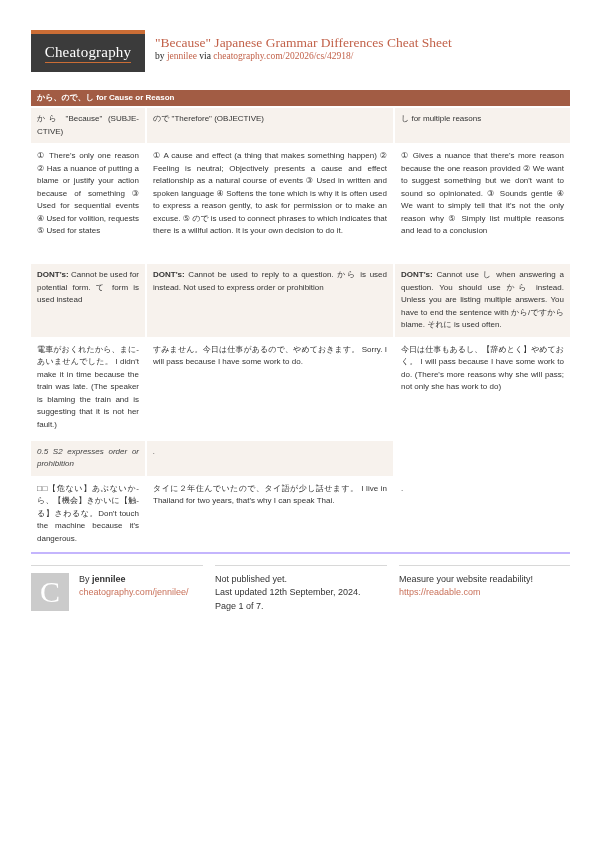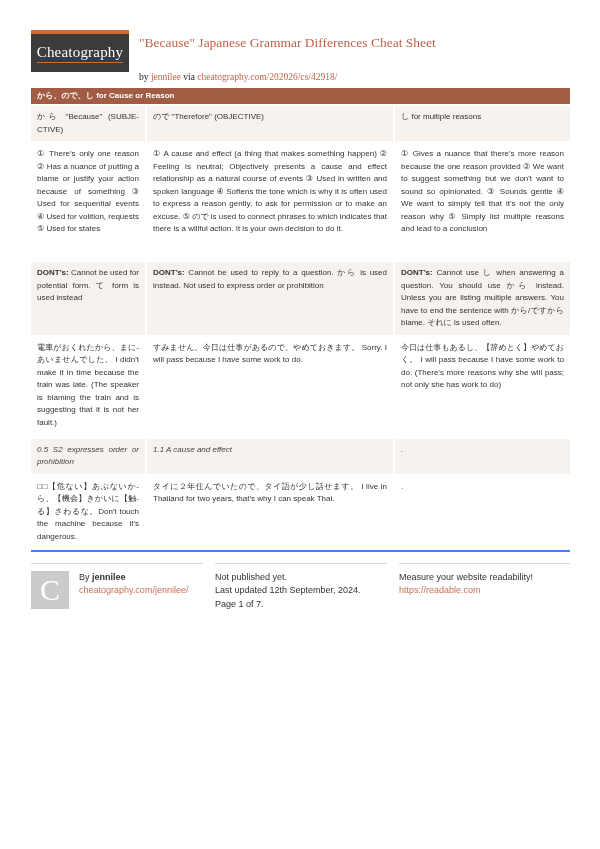--- a/index.html
+++ b/index.html
@@ -7,42 +7,42 @@
   body { font-family: "Liberation Sans", sans-serif; }
   .page {
     width: 600px; height: 849px; background: #ffffff;
     margin: 0 auto; position: relative; overflow: hidden;
   }
   .content { padding: 30px 30px 0 31px; }
 
   
   .header { display: flex; gap: 10px; align-items: flex-start; }
   .logo {
-    width: 98px; height: 42px; background: #3b3b3b;
+    width: 114px; height: 42px; background: #3b3b3b;
     border-top: 4px solid #cb6d35;
     display: flex; align-items: center; justify-content: center;
     flex: 0 0 auto; cursor: pointer;
   }
   .logo-text {
     font-family: "Liberation Serif", serif; color: #ffffff; font-size: 15px;
     border-bottom: 1px solid #cb6d35; padding-bottom: 1px; letter-spacing: .2px;
   }
   .title-block { padding-top: 5px; }
   .sheet-title {
     font-family: "Liberation Serif", serif; font-weight: normal;
     font-size: 13.5px; color: #c2624a; line-height: 16px;
   }
   .byline {
     font-family: "Liberation Serif", serif; font-size: 9.5px; color: #222222;
-    margin-top: 21px;
+    margin-top: 0;
   }
   .byline a { color: #c2624a; text-decoration: none; cursor: pointer; }
 
   
-  .sheet-table { margin-top: 6px; border-bottom: 2px solid #3b82f6; }
+  .sheet-table { margin-top: 18px; border-bottom: 2px solid #c4b5fd; }
   .table-title {
     background: #a25c44; color: #ffffff; font-size: 8px; font-weight: bold;
     padding: 4px 6px; line-height: 8px;
   }
   .trow {
     display: grid; grid-template-columns: 114px 246px 1fr;
     gap: 2px; background: #ffffff; margin-top: 2px;
   }
   .cell {
     padding: 5px 6px; font-size: 8px; line-height: 12.5px; color: #333333;
@@ -128,21 +128,20 @@
       </div>
 
       <div class="trow white row-2">
         <div class="cell">電車がおくれたから、まに-あいませんでした。 I didn't make it in time because the train was late. (The speaker is blaming the train and is suggesting that it is not her fault.)</div>
         <div class="cell">すみません。今日は仕事があるので、やめておきます。 Sorry. I will pass because I have some work to do.</div>
         <div class="cell">今日は仕事もあるし、【辞めとく】やめておく。 I will pass because I have some work to do. (There's more reasons why she will pass; not only she has work to do)</div>
       </div>
 
       <div class="trow shaded row-3">
         <div class="cell">0.5 S2 expresses order or prohibition</div>
-        <div class="cell">1.1 A cause and effect</div>
         <div class="cell">.</div>
       </div>
 
       <div class="trow white row-4">
         <div class="cell">□□【危ない】あぶないか-ら、【機会】きかいに【触-る】さわるな。Don't touch the machine because it's dangerous.</div>
         <div class="cell">タイに２年住んでいたので、タイ語が少し話せます。 I live in Thailand for two years, that's why I can speak Thai.</div>
         <div class="cell">.</div>
       </div>
     </div>
 

